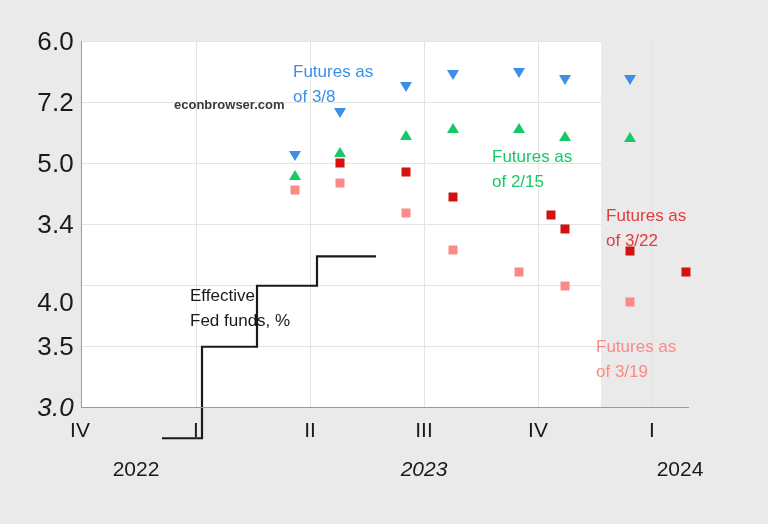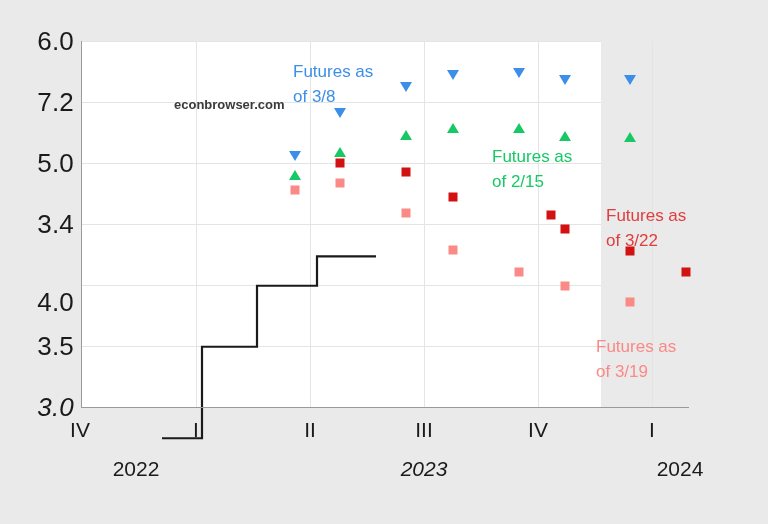--- a/index.html
+++ b/index.html
@@ -220,14 +220,16 @@
       <div class="annot" style="left: 293px; top: 59px; color: rgb(60, 143, 232);">Futures as
 of 3/8</div>
       <div class="annot" style="left: 492px; top: 144px; color: rgb(23, 201, 100);">Futures as
 of 2/15</div>
       <div class="annot" style="left: 606px; top: 203px; color: rgb(224, 61, 61);">Futures as
 of 3/22</div>
       <div class="annot" style="left: 596px; top: 334px; color: rgb(250, 138, 134);">Futures as
 of 3/19</div>
     </div>
 
+  <div id="fedfunds-label">Effective
+Fed funds, %</div>
 
 </div>
 
 </body></html>

